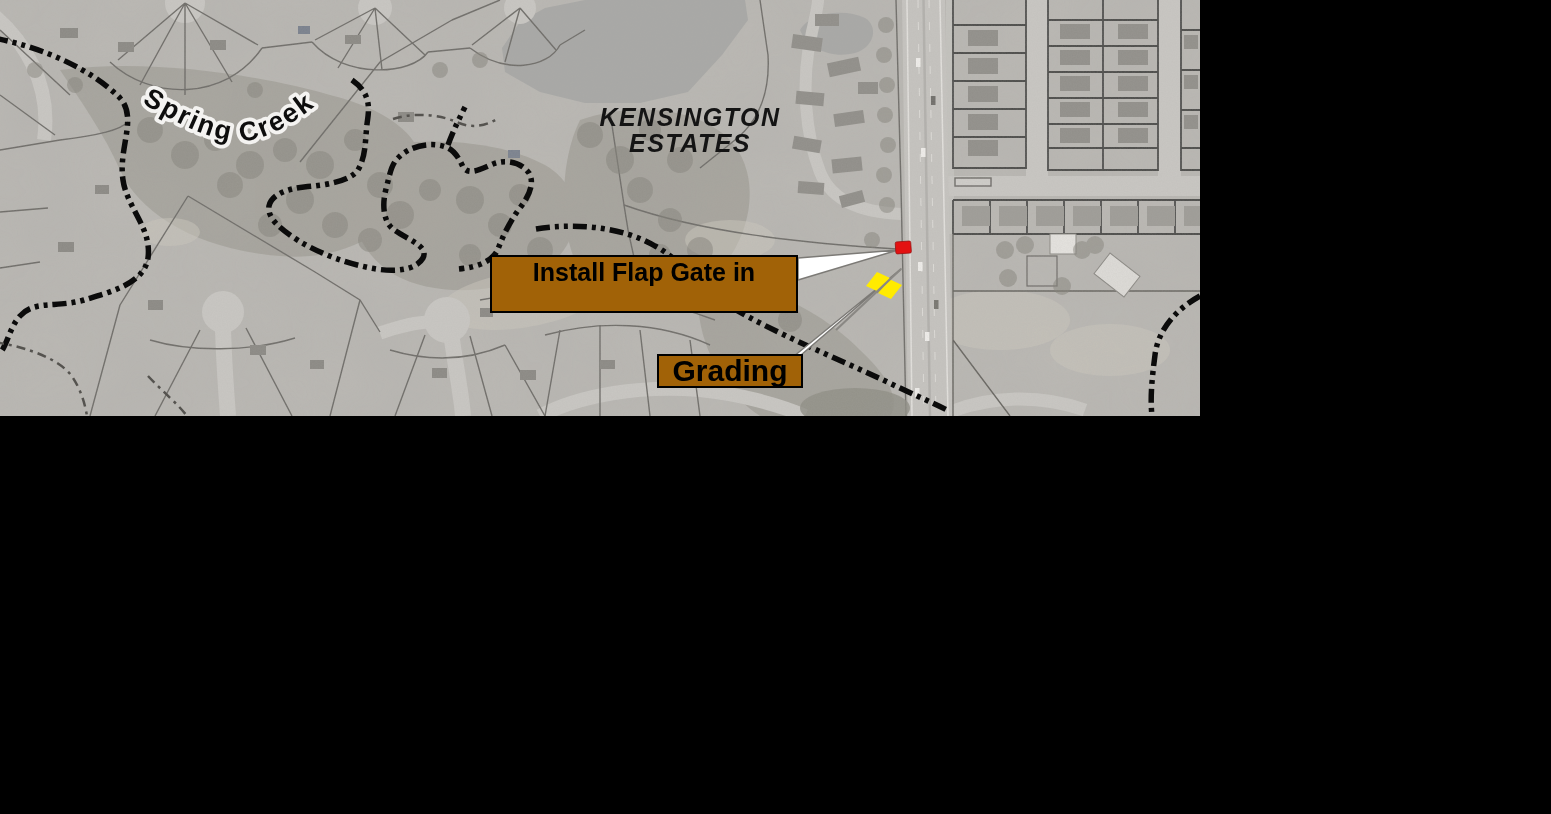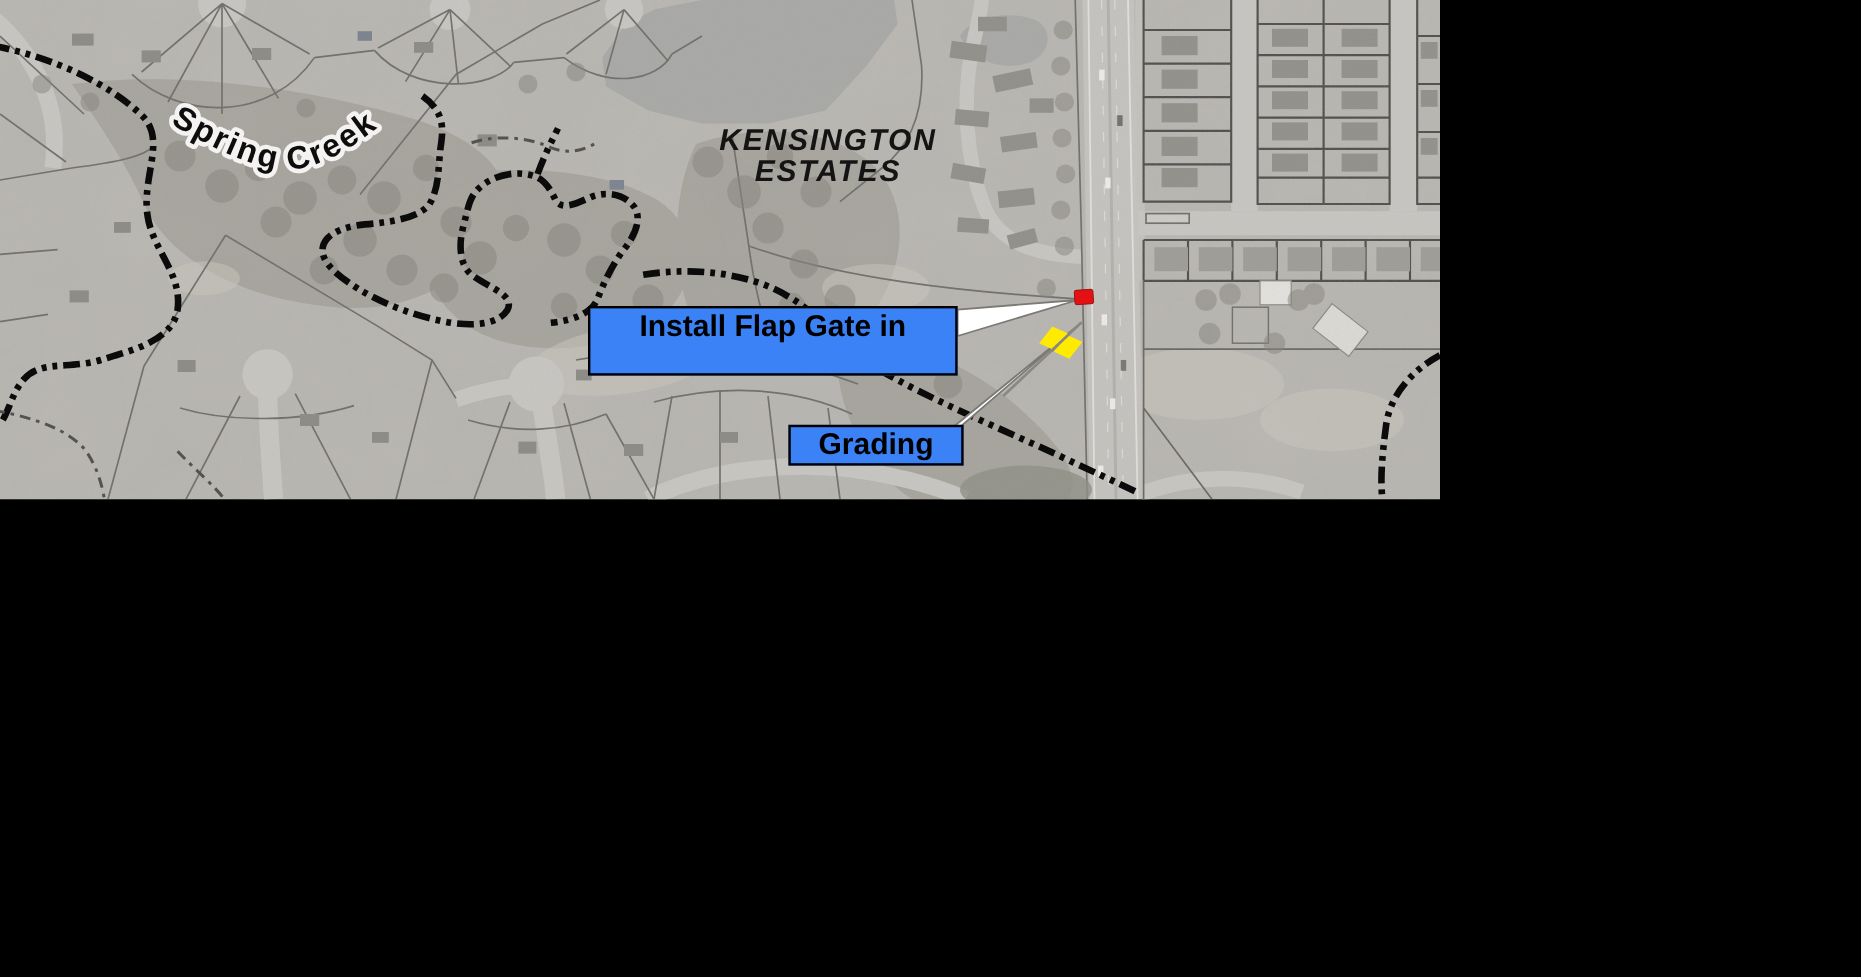--- a/index.html
+++ b/index.html
@@ -12,30 +12,30 @@
     background:#b7b5b1;
   }
   .map-stage svg{position:absolute;left:0;top:0;}
   .overlay{position:absolute;color:#000;}
   .kensington{
     left:563px;top:104px;width:254px;text-align:center;
     font-size:25px;font-weight:bold;font-style:italic;letter-spacing:1.5px;
     line-height:26px;color:#141414;
   }
   .callout{
-    background:#3b82f6;border:2.5px solid #000;box-sizing:border-box;
+    background:#a16207;border:2.5px solid #000;box-sizing:border-box;
     font-weight:bold;color:#000;text-align:center;
   }
   .callout.flapgate{
     left:490px;top:255px;width:308px;height:58px;
     font-size:25px;line-height:26px;padding-top:2px;
   }
   .callout.grading{
     left:657px;top:354px;width:146px;height:34px;
-    font-size:25px;line-height:29px;
+    font-size:30px;line-height:29px;
   }
 </style>
 </head>
 <body>
 
 <div class="map-stage">
 <svg width="1200" height="416" viewBox="0 0 1200 416">
   <defs>
     <filter id="speckle" x="0" y="0" width="100%" height="100%">
       <feTurbulence type="fractalNoise" baseFrequency="0.8" numOctaves="2" seed="3"></feTurbulence>

